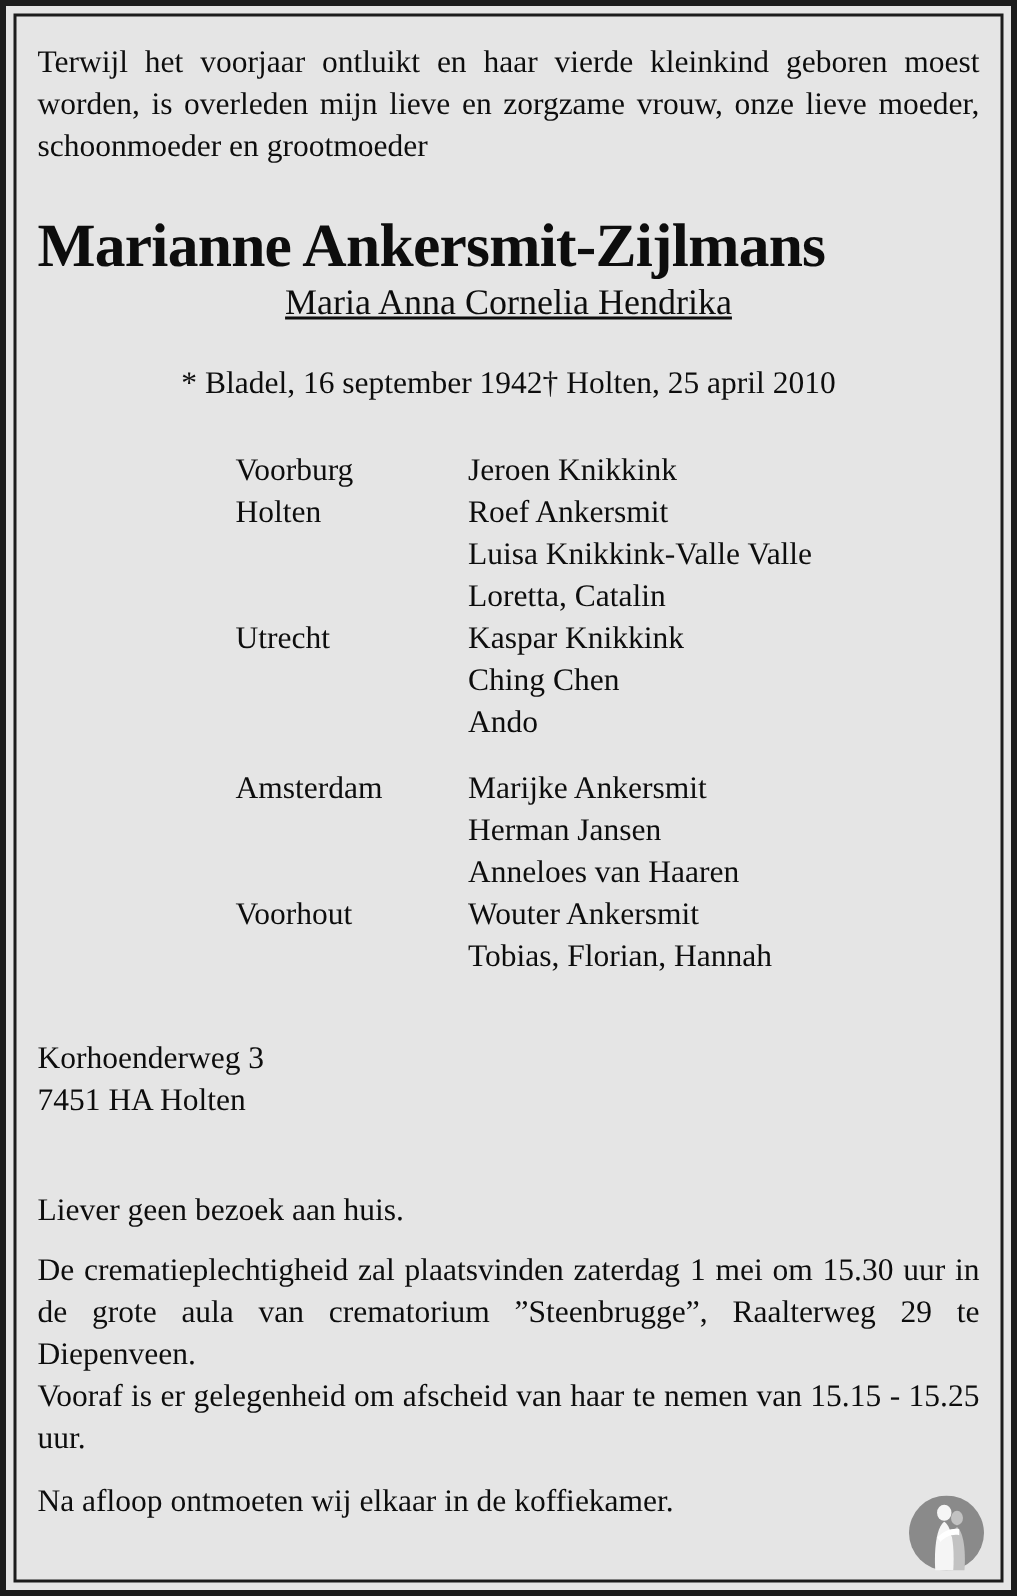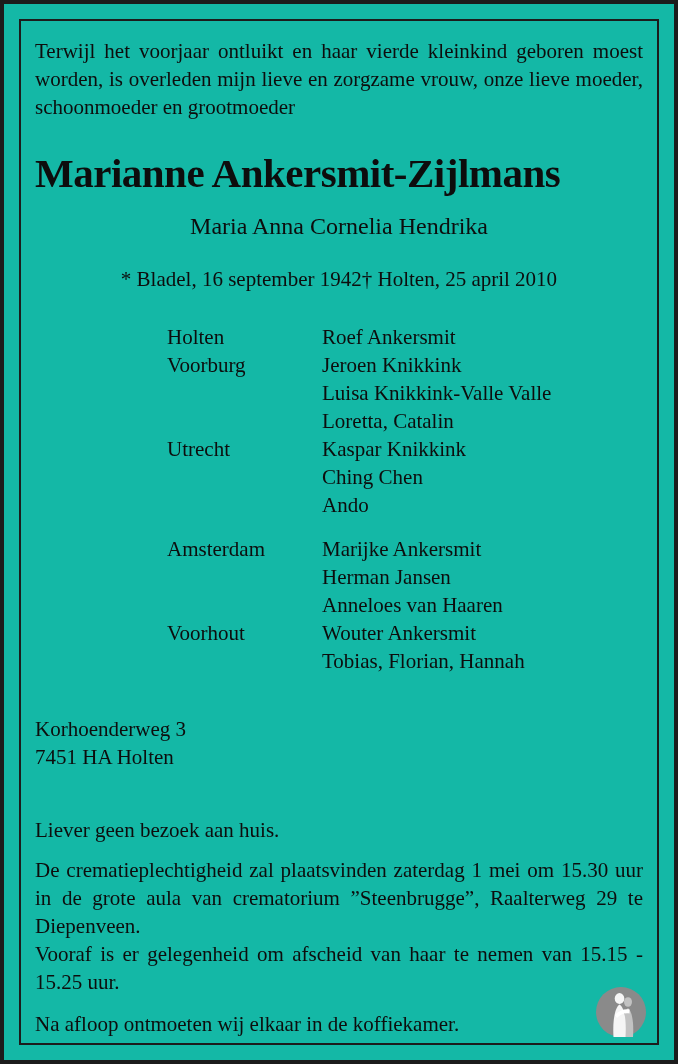--- a/index.html
+++ b/index.html
@@ -11,22 +11,22 @@
     width: 678px;
     height: 1064px;
     font-family: "Liberation Serif", serif;
   }
   .card {
     position: relative;
     width: 678px;
     height: 1064px;
     box-sizing: border-box;
     border: 4px solid #1c1c1c;
-    padding: 15px;
-    background: #14b8a6;
+    padding: 5px;
+    background: #e5e5e5;
   }
   .inner {
     position: relative;
     height: 100%;
     box-sizing: border-box;
     border: 2px solid #1c1c1c;
     padding: 16px 14px 0 14px;
     overflow: hidden;
     font-size: 21px;
     line-height: 28px;
@@ -39,24 +39,25 @@
   .deceased-name {
     margin: 28px 0 0 0;
     font-size: 41px;
     line-height: 48px;
     font-weight: bold;
     text-align: left;
     letter-spacing: -0.5px;
     white-space: nowrap;
   }
   .full-names {
-    margin-top: 14px;
+    margin-top: 0;
     font-size: 24px;
     line-height: 30px;
     text-align: center;
+    text-decoration: underline;
   }
   .dates {
     margin-top: 24px;
     display: flex;
     justify-content: center;
   }
   .family-list {
     margin: 30px 0 0 132px;
   }
   .family-row {
@@ -108,26 +109,26 @@
 
     <p class="full-names">Maria Anna Cornelia Hendrika</p>
 
     <div class="dates">
       <span>* Bladel, 16 september 1942</span>
       <span>† Holten, 25 april 2010</span>
     </div>
 
     <div class="family-list">
       <div class="family-row">
+        <span class="family-place">Voorburg</span>
+        <span class="family-name">Jeroen Knikkink</span>
+      </div>
+      <div class="family-row">
         <span class="family-place">Holten</span>
         <span class="family-name">Roef Ankersmit</span>
-      </div>
-      <div class="family-row">
-        <span class="family-place">Voorburg</span>
-        <span class="family-name">Jeroen Knikkink</span>
       </div>
       <div class="family-row">
         <span class="family-place"></span>
         <span class="family-name">Luisa Knikkink-Valle Valle</span>
       </div>
       <div class="family-row">
         <span class="family-place"></span>
         <span class="family-name">Loretta, Catalin</span>
       </div>
       <div class="family-row">

